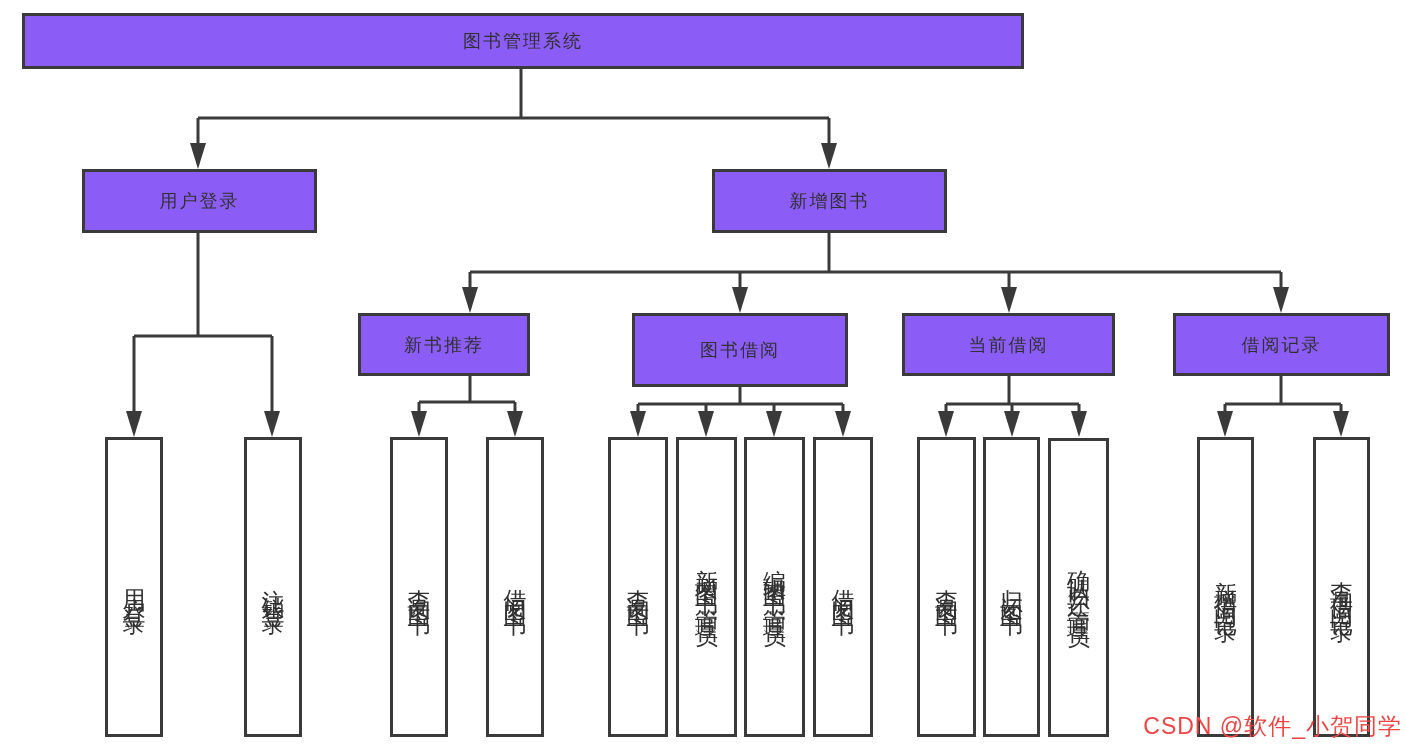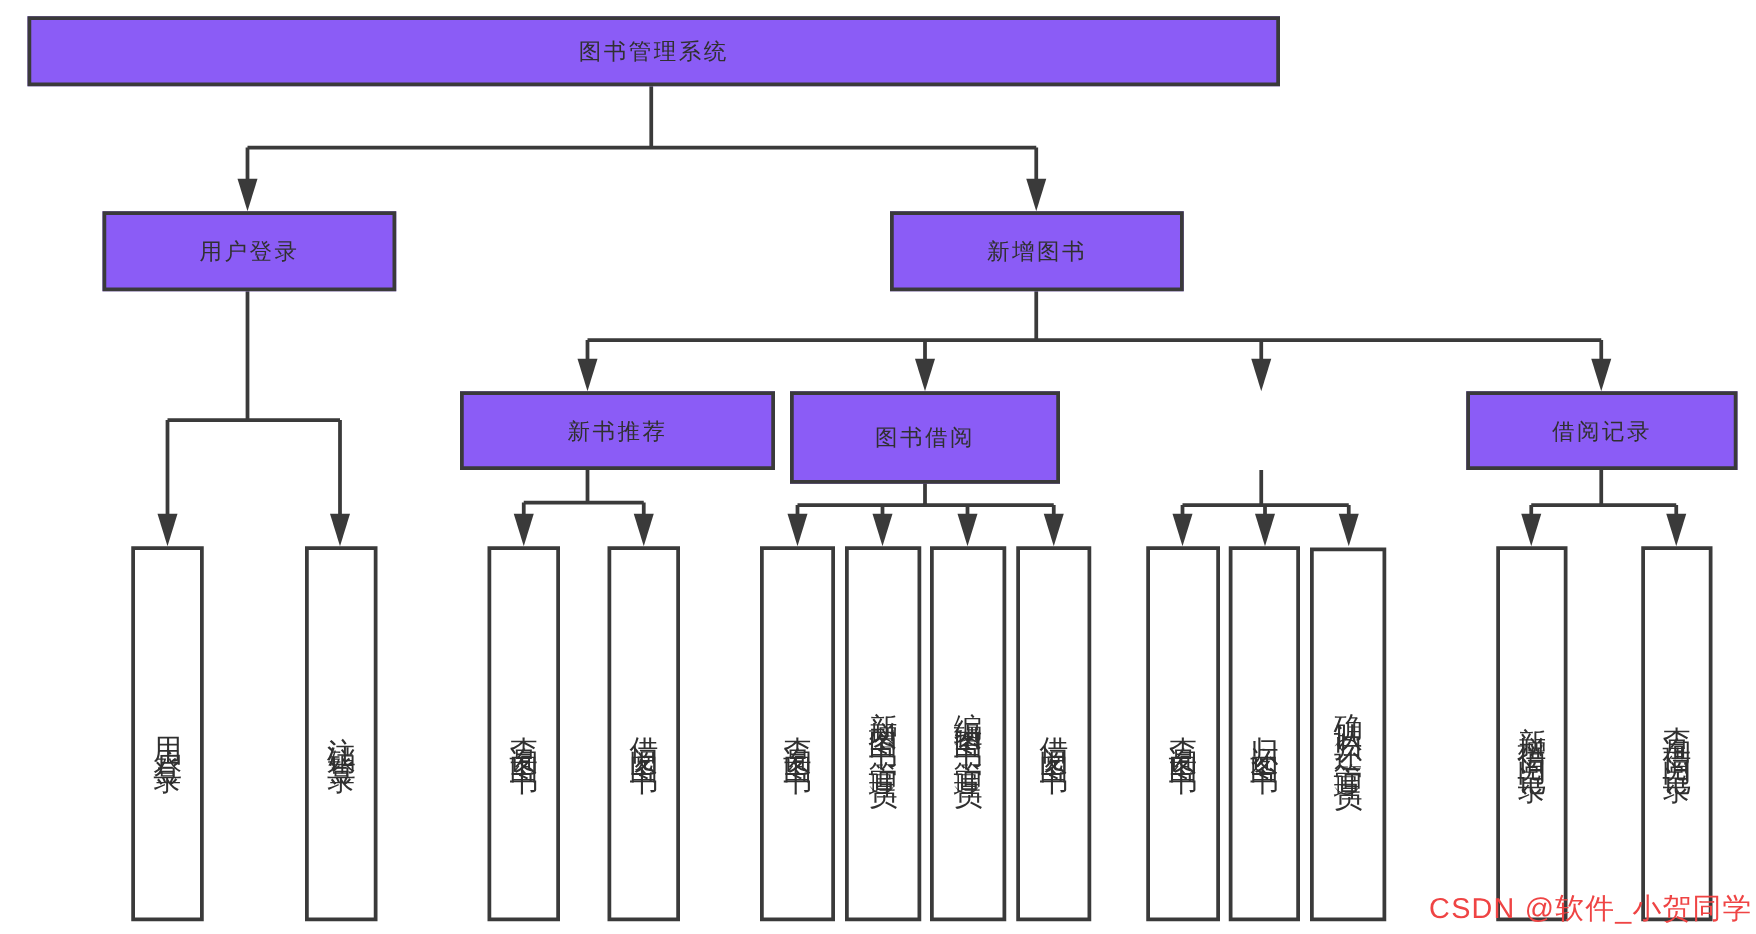--- a/index.html
+++ b/index.html
@@ -84,22 +84,23 @@
     <use href="#ah" x="1079" y="437"></use>
     <use href="#ah" x="1225" y="437"></use>
     <use href="#ah" x="1341" y="437"></use>
   </svg>
 
   <div class="hbox" style="left:22px;top:13px;width:1002px;height:56px">图书管理系统</div>
 
   <div class="hbox" style="left:82px;top:169px;width:235px;height:64px">用户登录</div>
   <div class="hbox" style="left:712px;top:169px;width:235px;height:64px">新增图书</div>
 
-  <div class="hbox" style="left:368px;top:313px;width:252px;height:63px">新书推荐</div>
+  <div class="hbox" style="left:358px;top:313px;width:172px;height:63px">新书推荐</div>
   <div class="hbox" style="left:632px;top:313px;width:216px;height:74px">图书借阅</div>
+  <div class="hbox" style="left:902px;top:313px;width:213px;height:63px">当前借阅</div>
   <div class="hbox" style="left:1173px;top:313px;width:217px;height:63px">借阅记录</div>
 
   <div class="vbox" style="left:105px;top:437px;width:58px">
     <span>用户登录</span>
   </div>
   <div class="vbox" style="left:244px;top:437px;width:58px">
     <span>注销登录</span>
   </div>
 
   <div class="vbox" style="left:390px;top:437px;width:58px">

